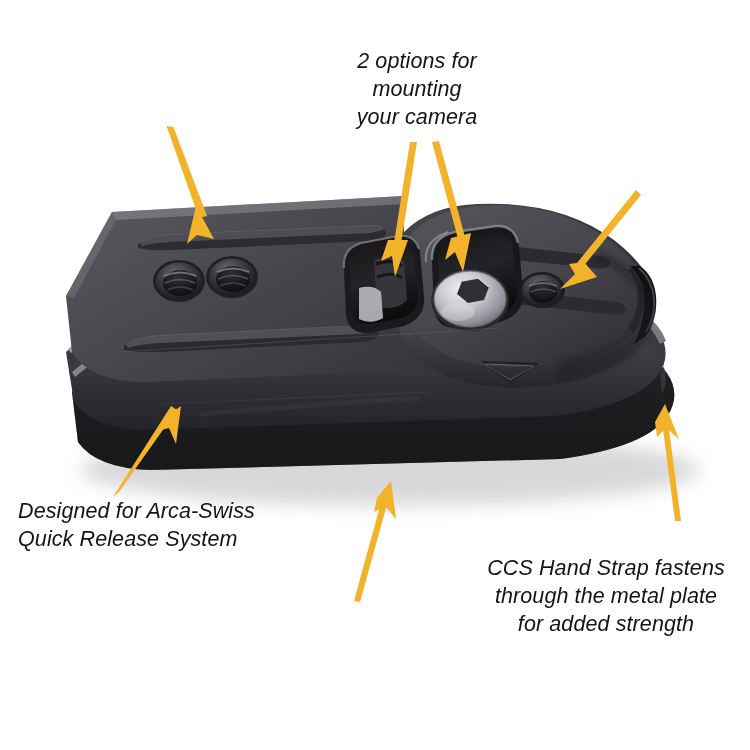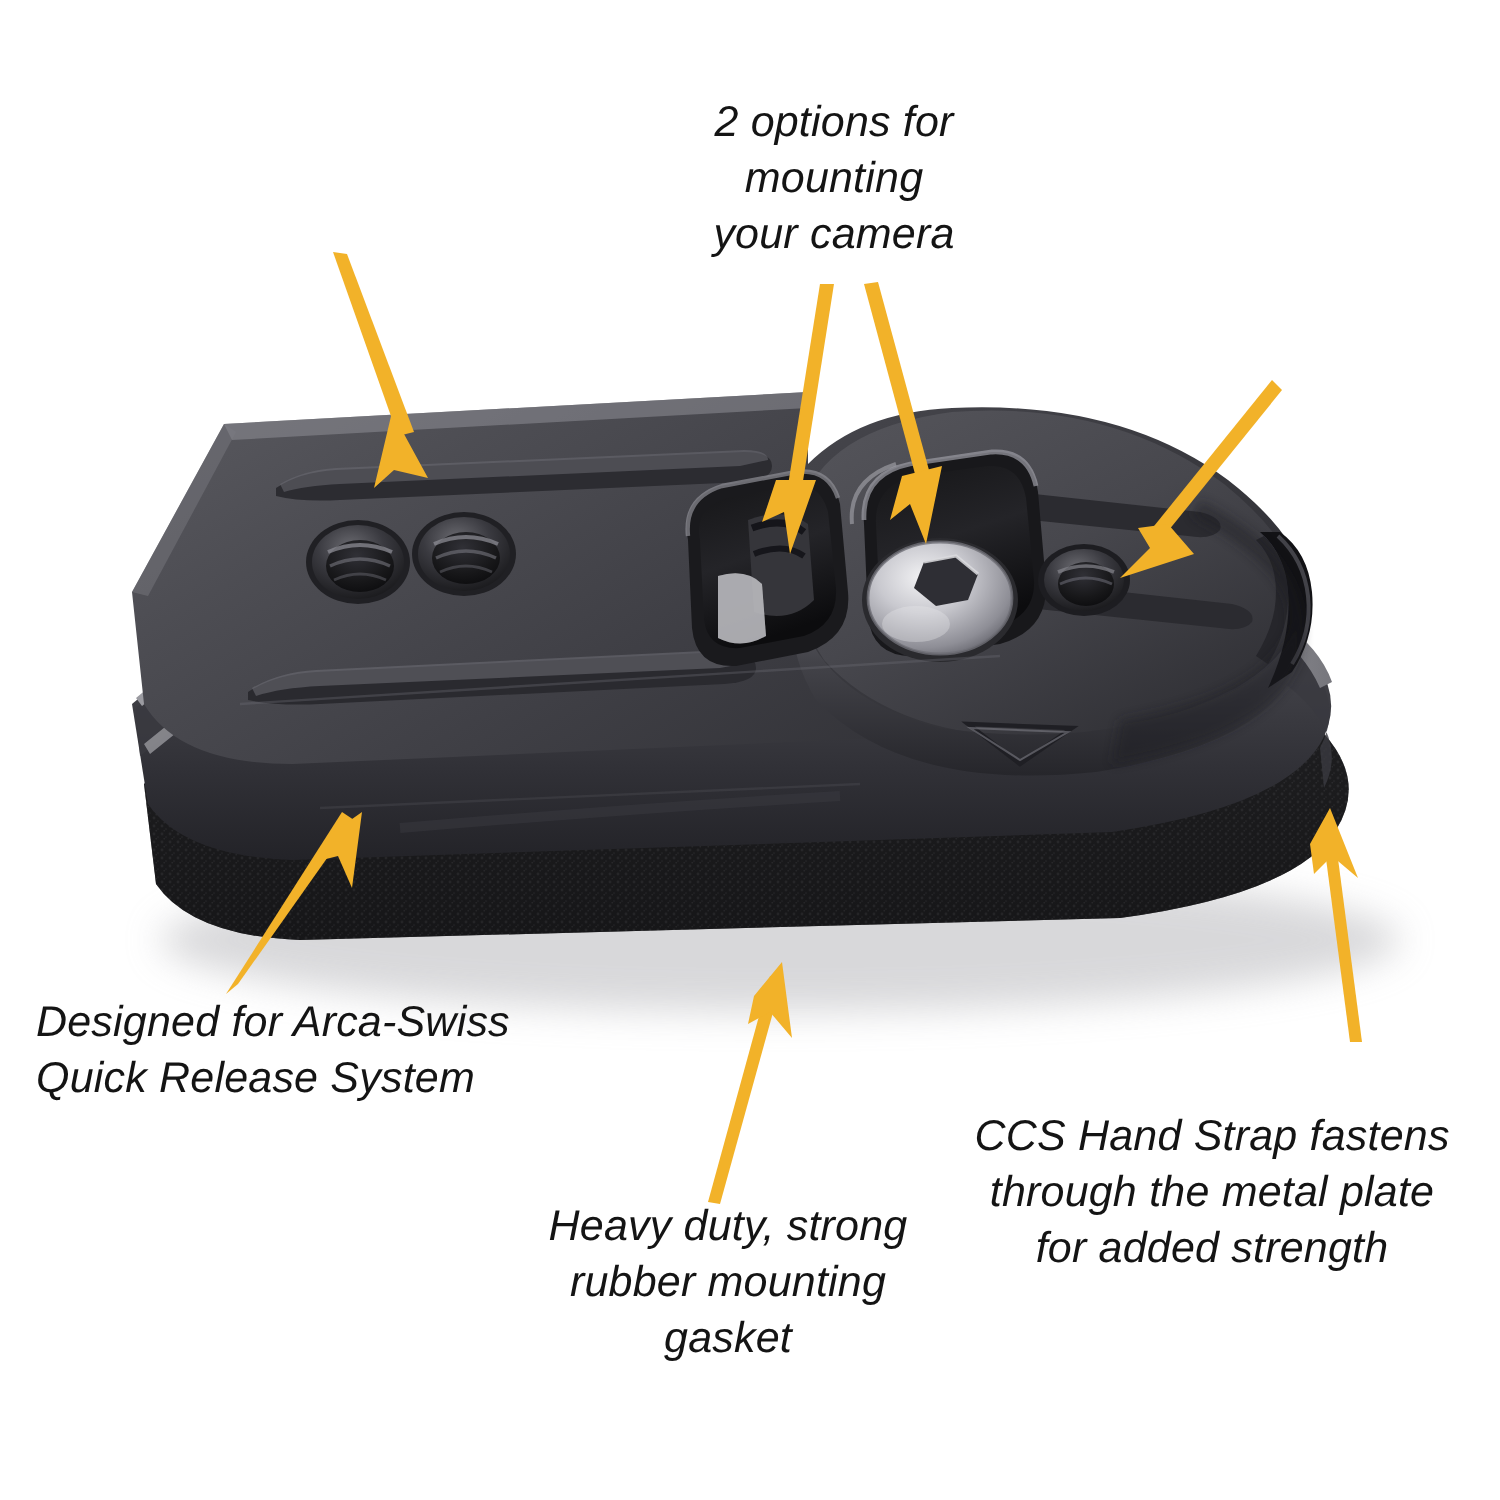--- a/index.html
+++ b/index.html
@@ -356,21 +356,18 @@
 
 
   <div class="callout ct-center c-options">2 options for
 mounting
 your camera</div>
 
 
   <div class="callout ct-left c-arca">Designed for Arca-Swiss
 Quick Release System</div>
 
-  <div class="callout ct-center c-gasket">Heavy duty, strong
-rubber  mounting
-gasket</div>
 
   <div class="callout ct-center c-strap">CCS Hand Strap fastens
 through the metal plate
 for added strength</div>
 
 </div>
 
 </body></html>

